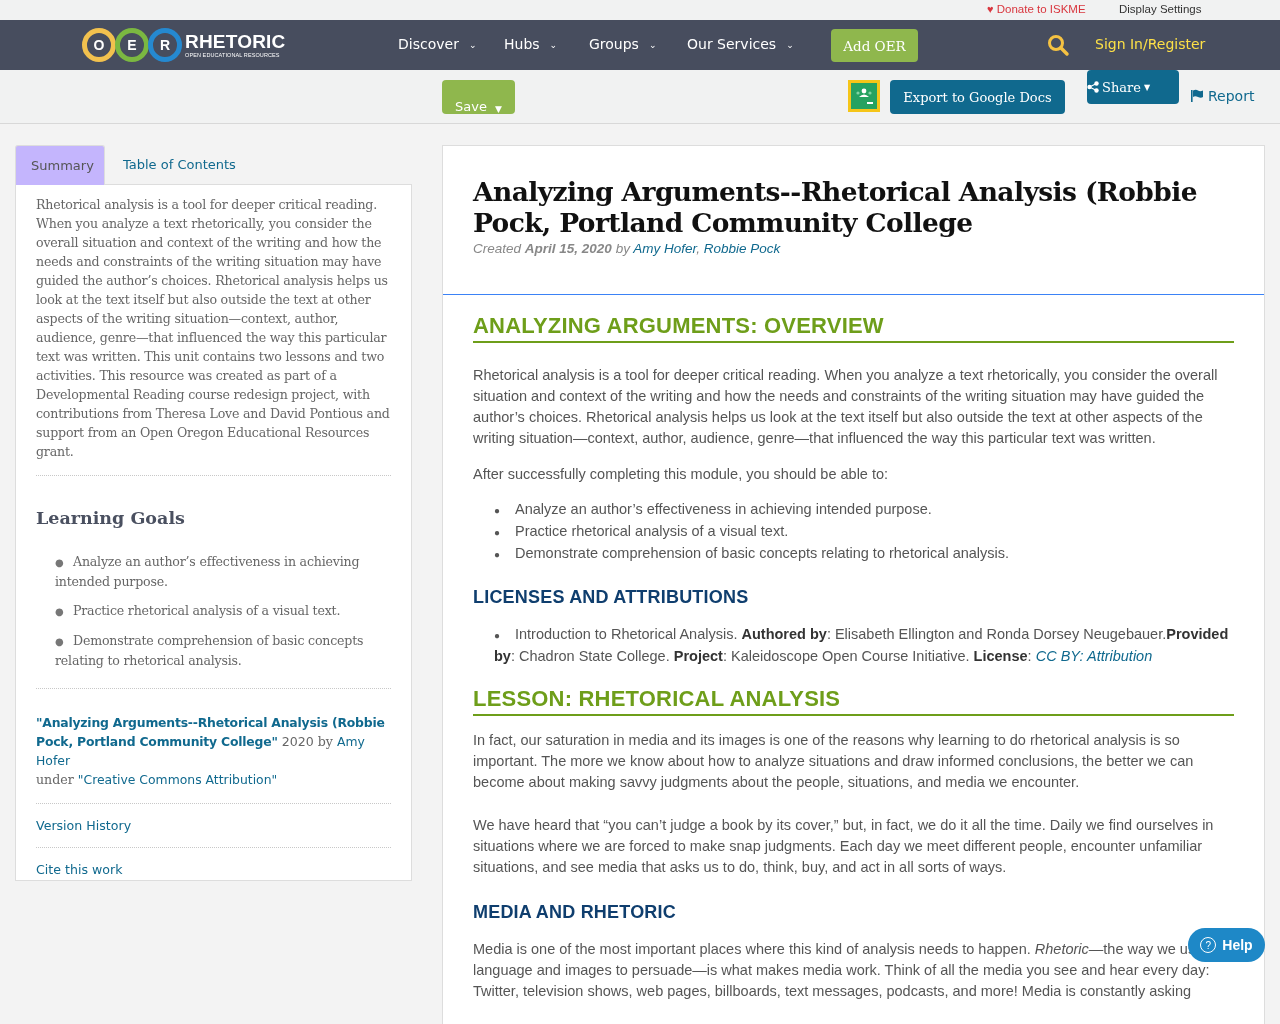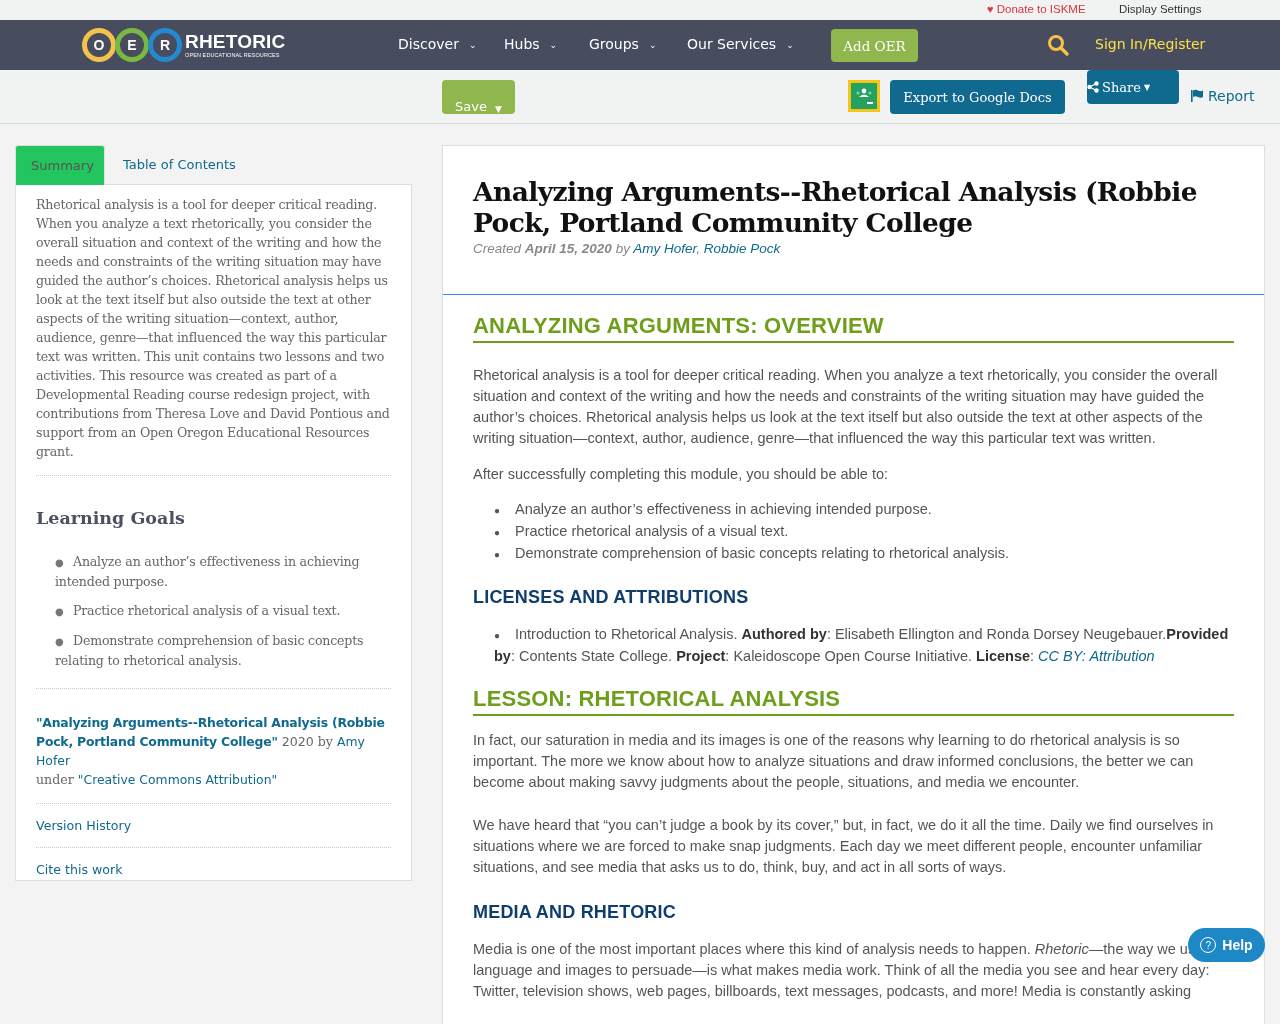--- a/index.html
+++ b/index.html
@@ -37,21 +37,21 @@
   .classroom-btn { position: absolute; left: 848px; top: 10px; width: 32px; height: 32px; background: #25a261; border: 3px solid #f5c518; }
   .export-btn { position: absolute; left: 890px; top: 10px; width: 175px; height: 34px; background: #10698e; border-radius: 4px; color: #fff; font-family: "DejaVu Serif", serif; font-size: 13px; display: flex; align-items: center; justify-content: center; }
   .share-btn { position: absolute; left: 1075px; top: 0; width: 92px; height: 34px; background: #10698e; border-radius: 4px; color: #fff; font-family: "DejaVu Serif", serif; font-size: 13px; display: flex; align-items: center; justify-content: flex-start; gap: 3px; margin-left: 12px; }
   .share-btn .caret { font-size: 8px; }
   .report-link { position: absolute; left: 1190px; top: 18px; color: #10698e; font-size: 14px; display: flex; align-items: center; gap: 4px; }
 
   
   .sidebar { position: absolute; left: 15px; top: 145px; width: 397px; }
   .tabs { height: 39px; position: relative; }
   .tab { position: absolute; top: 0; height: 39px; font-size: 13px; display: flex; align-items: center; padding: 0 15px; }
-  .tab.active { left: 0; width: 90px; background: #22c55e; border: 1px solid #ddd; border-bottom: none; color: #555; border-radius: 3px 3px 0 0; z-index: 2; height: 40px; }
+  .tab.active { left: 0; width: 90px; background: #c4b5fd; border: 1px solid #ddd; border-bottom: none; color: #555; border-radius: 3px 3px 0 0; z-index: 2; height: 40px; }
   .tab.inactive { left: 93px; color: #10698e; text-align: center; }
   .sidebar-panel { background: #fff; border: 1px solid #ddd; padding: 10px 20px 24px 20px; height: 697px; }
   .summary-text { font-family: "DejaVu Serif", serif; font-size: 12.6px; line-height: 19px; color: #666; letter-spacing: -0.2px; }
   .dotted { border-top: 1px dotted #c8c8c8; margin: 14px 0 0 0; }
   .lg-title { font-family: "DejaVu Serif", serif; font-size: 17.5px; color: #4a5060; margin-top: 32px; }
   .lg-list { list-style: none; margin-top: 24px; padding-left: 19px; font-family: "DejaVu Serif", serif; font-size: 12.6px; color: #666; line-height: 19px; letter-spacing: -0.2px; }
   .lg-list li { margin-bottom: 10px; }
   .lg-list li .b { display: inline-block; width: 18px; font-size: 10px; color: #777; }
   .cite-block { margin-top: 24px; font-size: 12.6px; line-height: 19px; }
   .cite-block .title-link { color: #10698e; font-weight: bold; font-family: "DejaVu Sans", sans-serif; font-size: 12.4px; letter-spacing: -0.2px; }
@@ -216,21 +216,21 @@
     <p class="p" style="margin-top:15px;">After successfully completing this module, you should be able to:</p>
     <ul class="ul">
       <li><span class="b">●</span><span>Analyze an author’s effectiveness in achieving intended purpose.</span></li>
       <li><span class="b">●</span><span>Practice rhetorical analysis of a visual text.</span></li>
       <li><span class="b">●</span><span>Demonstrate comprehension of basic concepts relating to rhetorical analysis.</span></li>
     </ul>
 
     <h3 class="h-blue">LICENSES AND ATTRIBUTIONS</h3>
     <div class="lic">
       <span style="display:inline-block;width:21px;font-size:10px;">●</span><span>Introduction to Rhetorical Analysis.</span>
-      <b>Authored by</b><span>: Elisabeth Ellington and Ronda Dorsey Neugebauer.</span><b>Provided by</b><span>: Contents State College.</span>
+      <b>Authored by</b><span>: Elisabeth Ellington and Ronda Dorsey Neugebauer.</span><b>Provided by</b><span>: Chadron State College.</span>
       <b>Project</b><span>: Kaleidoscope Open Course Initiative.</span>
       <b>License</b><span>:</span>
       <a>CC BY: Attribution</a>
     </div>
 
     <h2 class="h-green" style="margin-top:19px;">LESSON: RHETORICAL ANALYSIS</h2>
     <p class="p" style="margin-top:14px;">In fact, our saturation in media and its images is one of the reasons why learning to do rhetorical analysis is so important. The more we know about how to analyze situations and draw informed conclusions, the better we can become about making savvy judgments about the people, situations, and media we encounter.</p>
     <p class="p" style="margin-top:22px;">We have heard that “you can’t judge a book by its cover,” but, in fact, we do it all the time. Daily we find ourselves in situations where we are forced to make snap judgments. Each day we meet different people, encounter unfamiliar situations, and see media that asks us to do, think, buy, and act in all sorts of ways.</p>
 
     <h3 class="h-blue" style="margin-top:24px;">MEDIA AND RHETORIC</h3>

